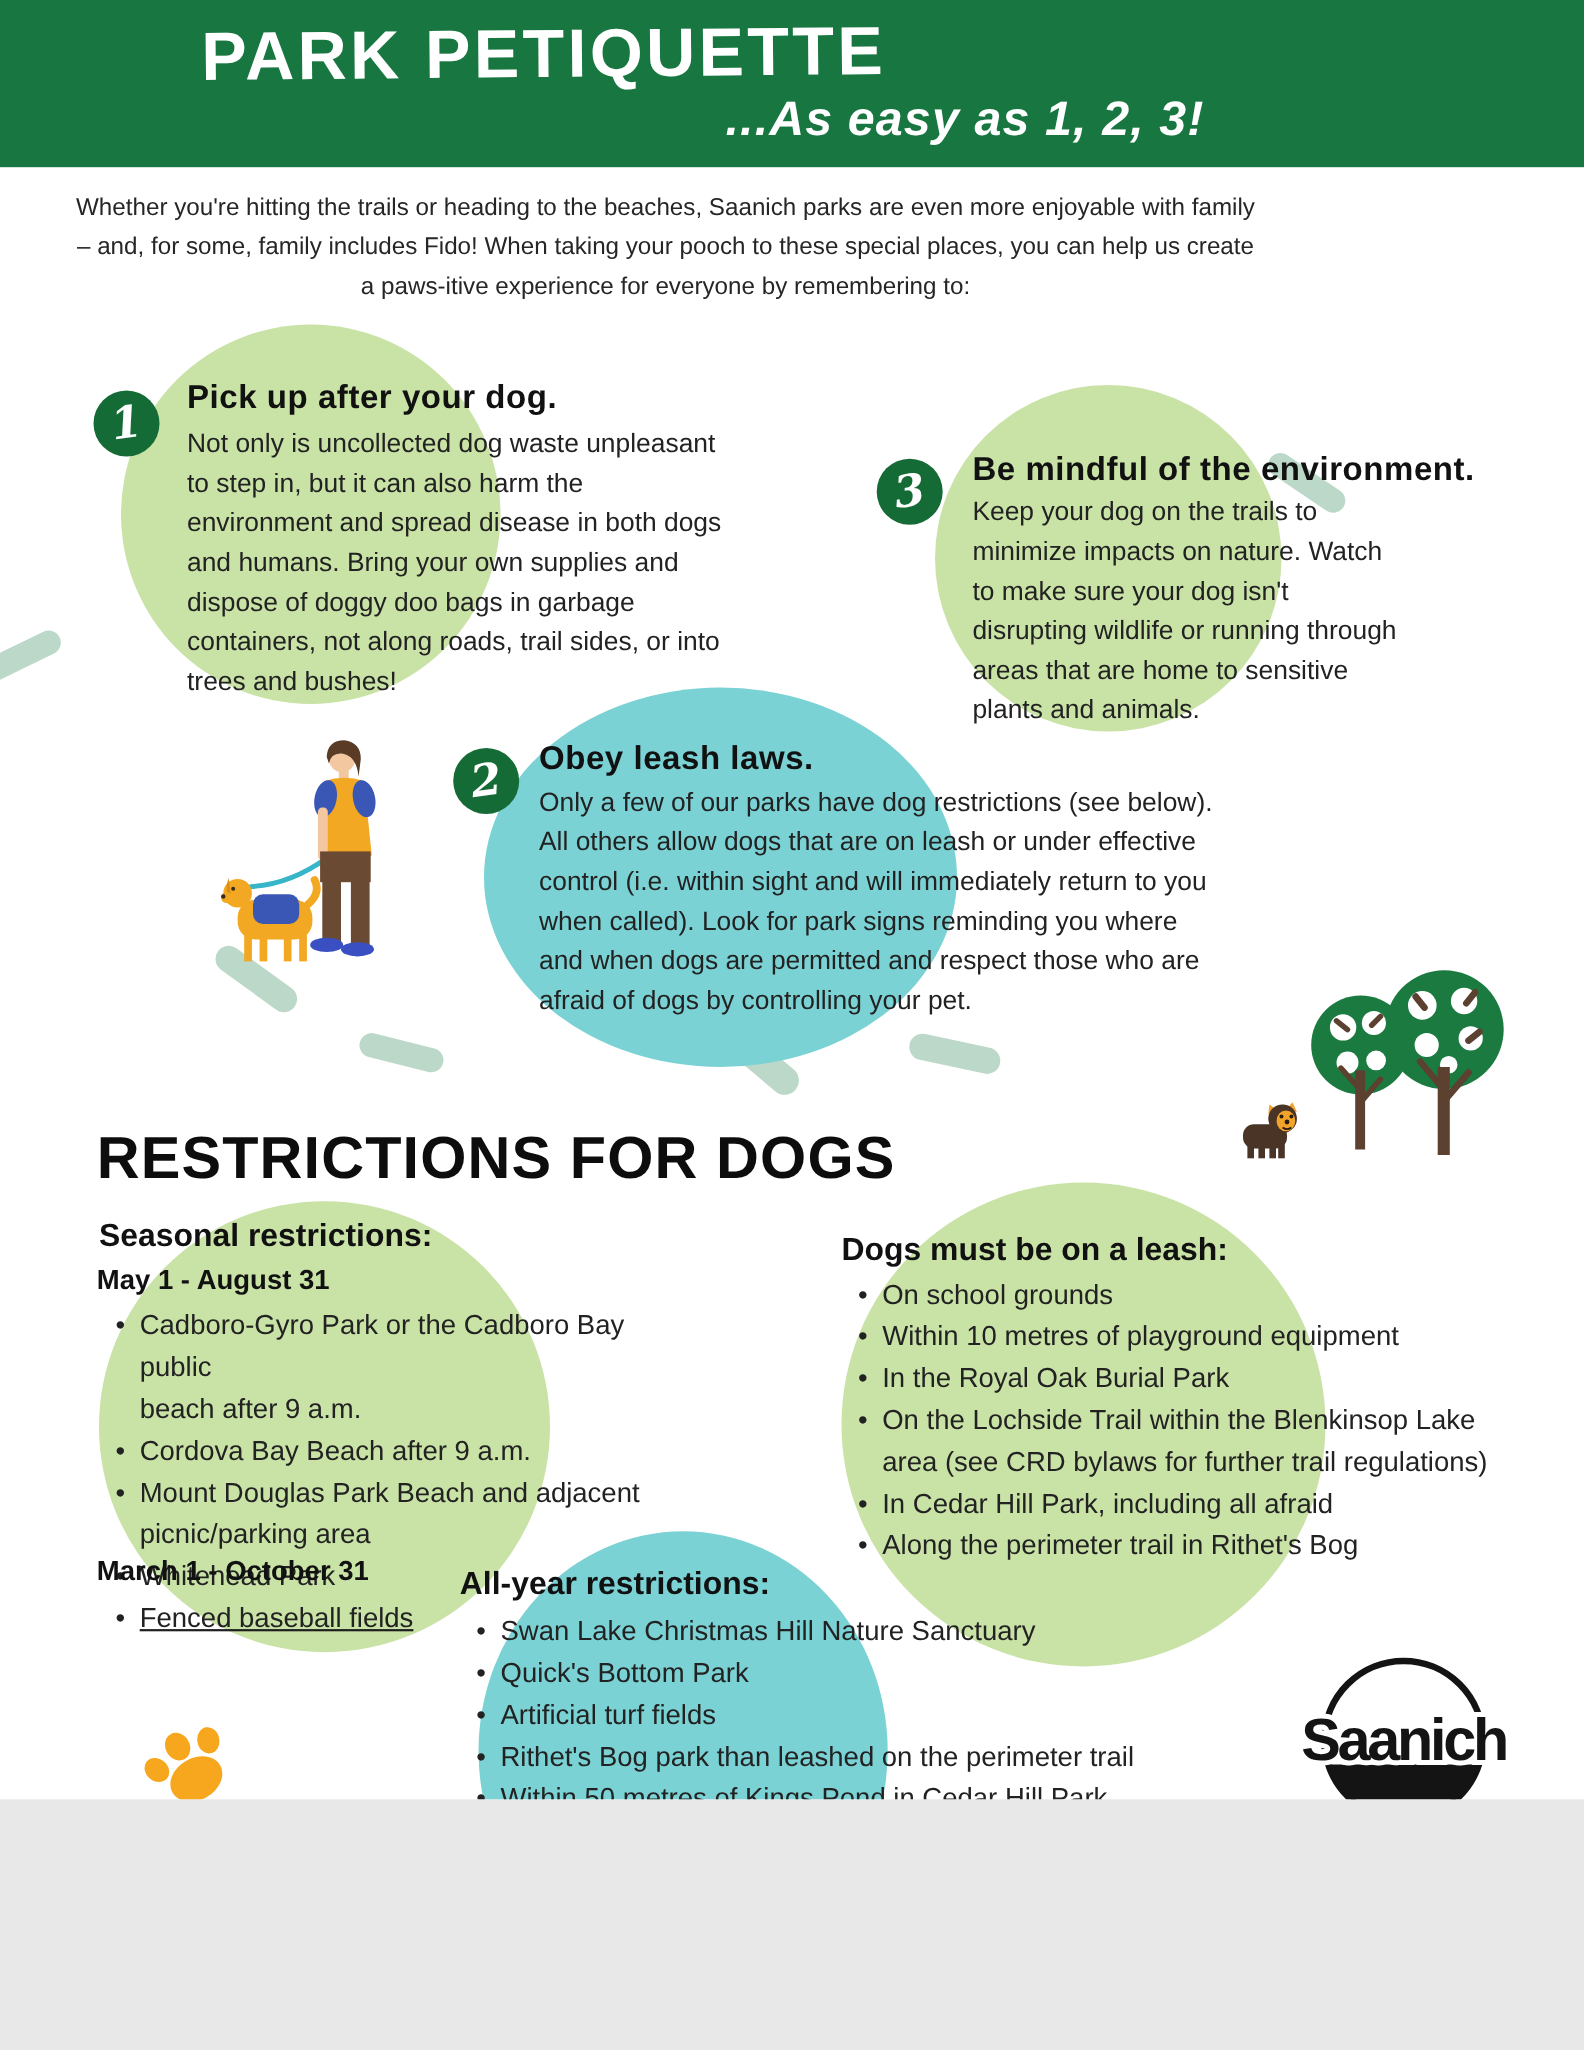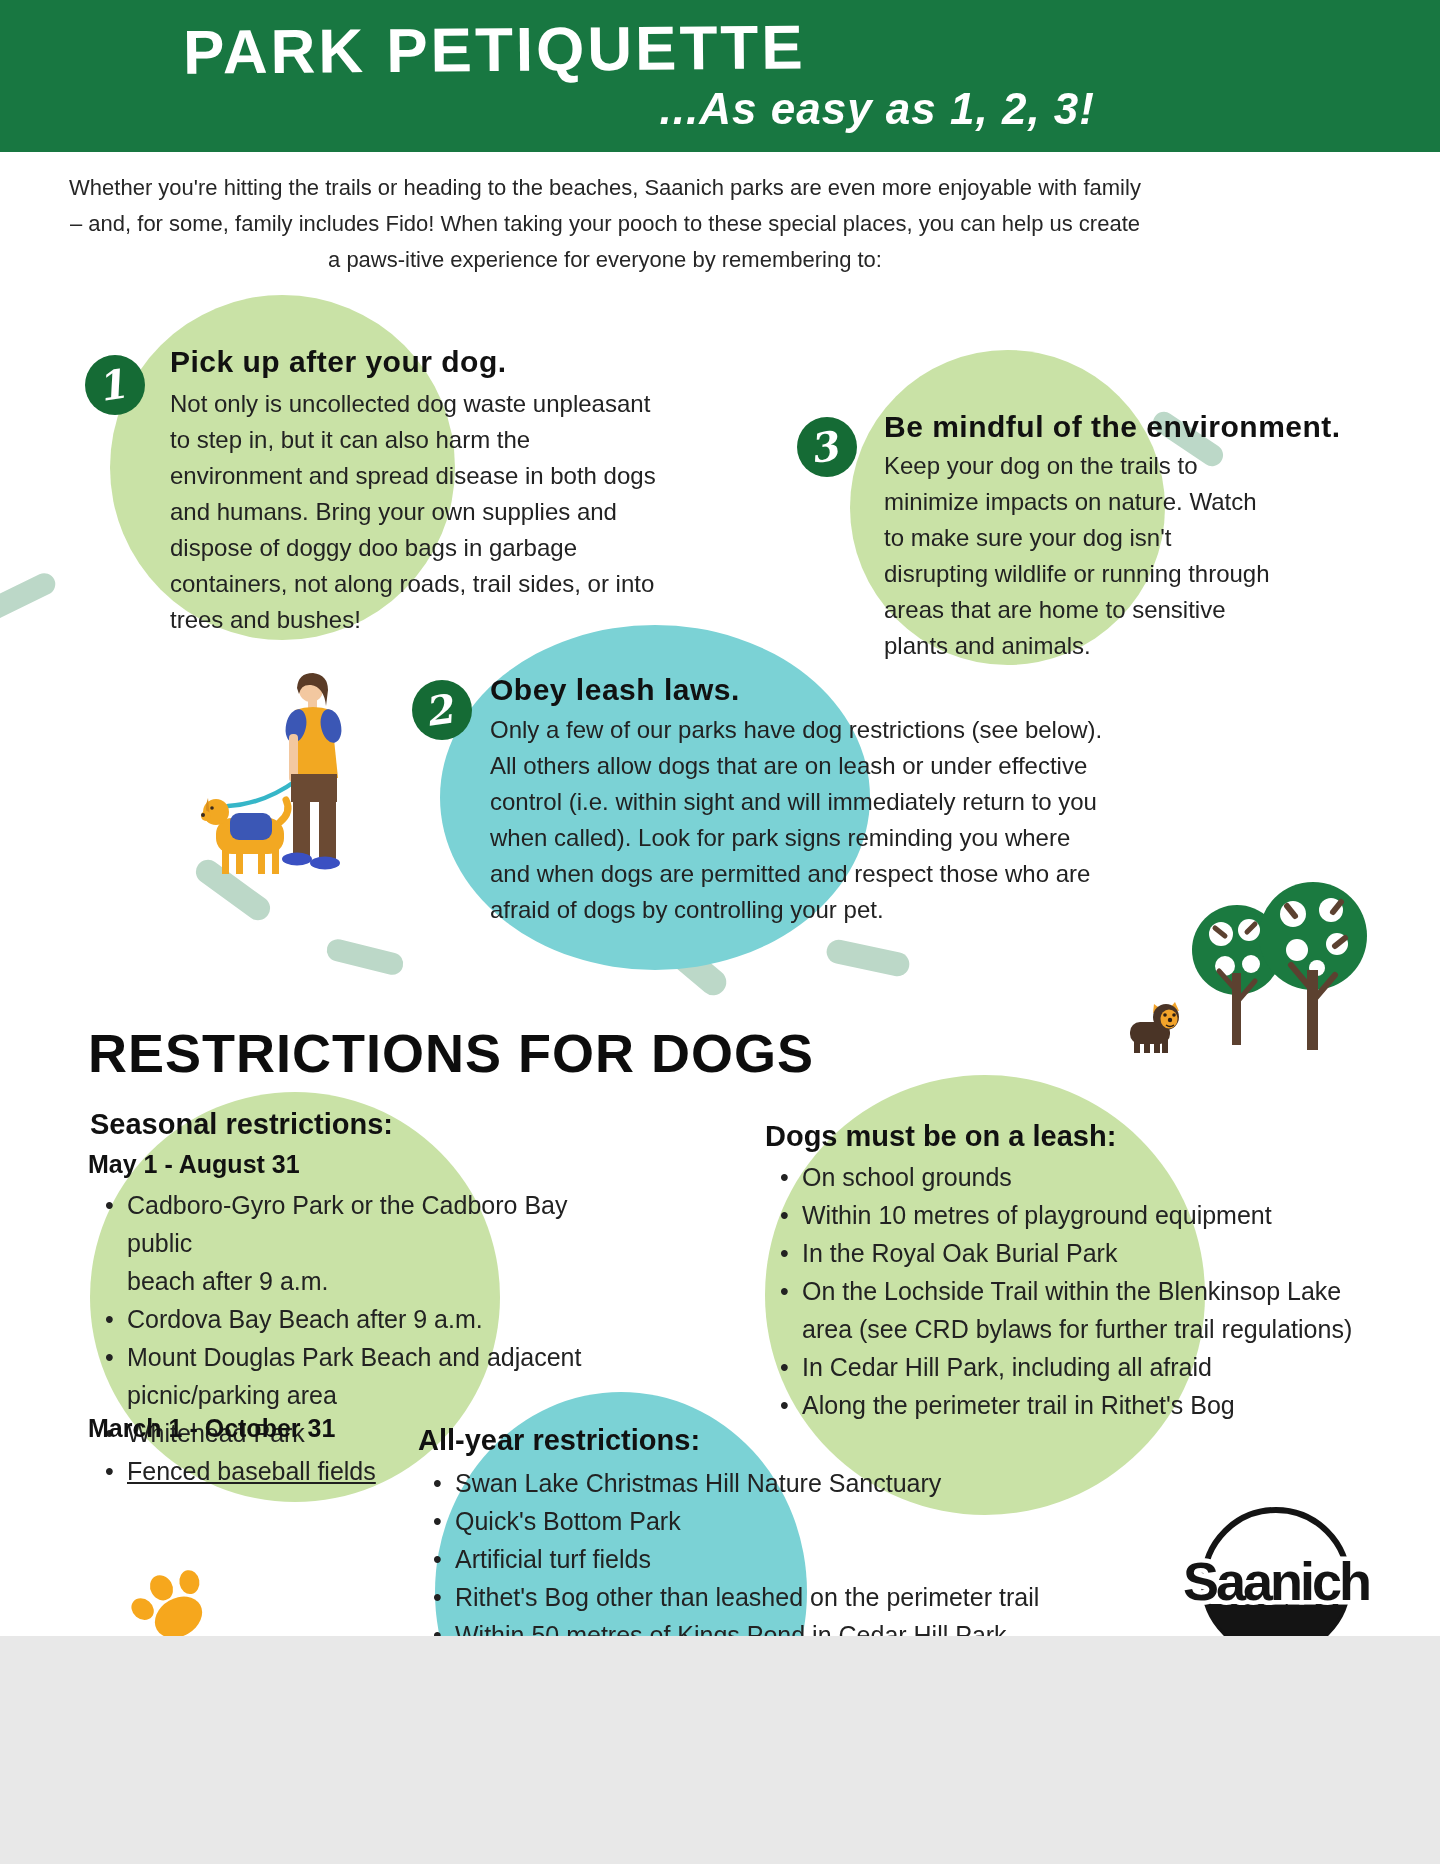--- a/index.html
+++ b/index.html
@@ -239,21 +239,21 @@
       <li>In Cedar Hill Park, including all afraid</li>
       <li>Along the perimeter trail in Rithet's Bog</li>
     </ul>
 
   <div class="abs blob teal" style="left:435px;top:1392px;width:372px;height:400px;"></div>
   <div class="abs list-heading" style="left:418px;top:1424px;">All-year restrictions:</div>
   <ul class="abs blist" style="left:428px;top:1464px;width:620px;">
       <li>Swan Lake Christmas Hill Nature Sanctuary</li>
       <li>Quick's Bottom Park</li>
       <li>Artificial turf fields</li>
-      <li>Rithet's Bog other than leashed on the perimeter trail</li>
+      <li>Rithet's Bog park than leashed on the perimeter trail</li>
       <li>Within 50 metres of Kings Pond in Cedar Hill Park,
 except on a leash on the chip trail</li>
     </ul>
 
   <div class="abs" style="left:122px;top:1556px;transform:rotate(-30deg);">
     <svg width="100" height="100" viewBox="0 0 100 100" fill="#f6a71d">
       <ellipse cx="50" cy="63" rx="25" ry="19"></ellipse>
       <ellipse cx="23" cy="38" rx="10" ry="12" transform="rotate(-20 23 38)"></ellipse>
       <ellipse cx="50" cy="29" rx="11" ry="13"></ellipse>
       <ellipse cx="77" cy="38" rx="10" ry="12" transform="rotate(20 77 38)"></ellipse>

